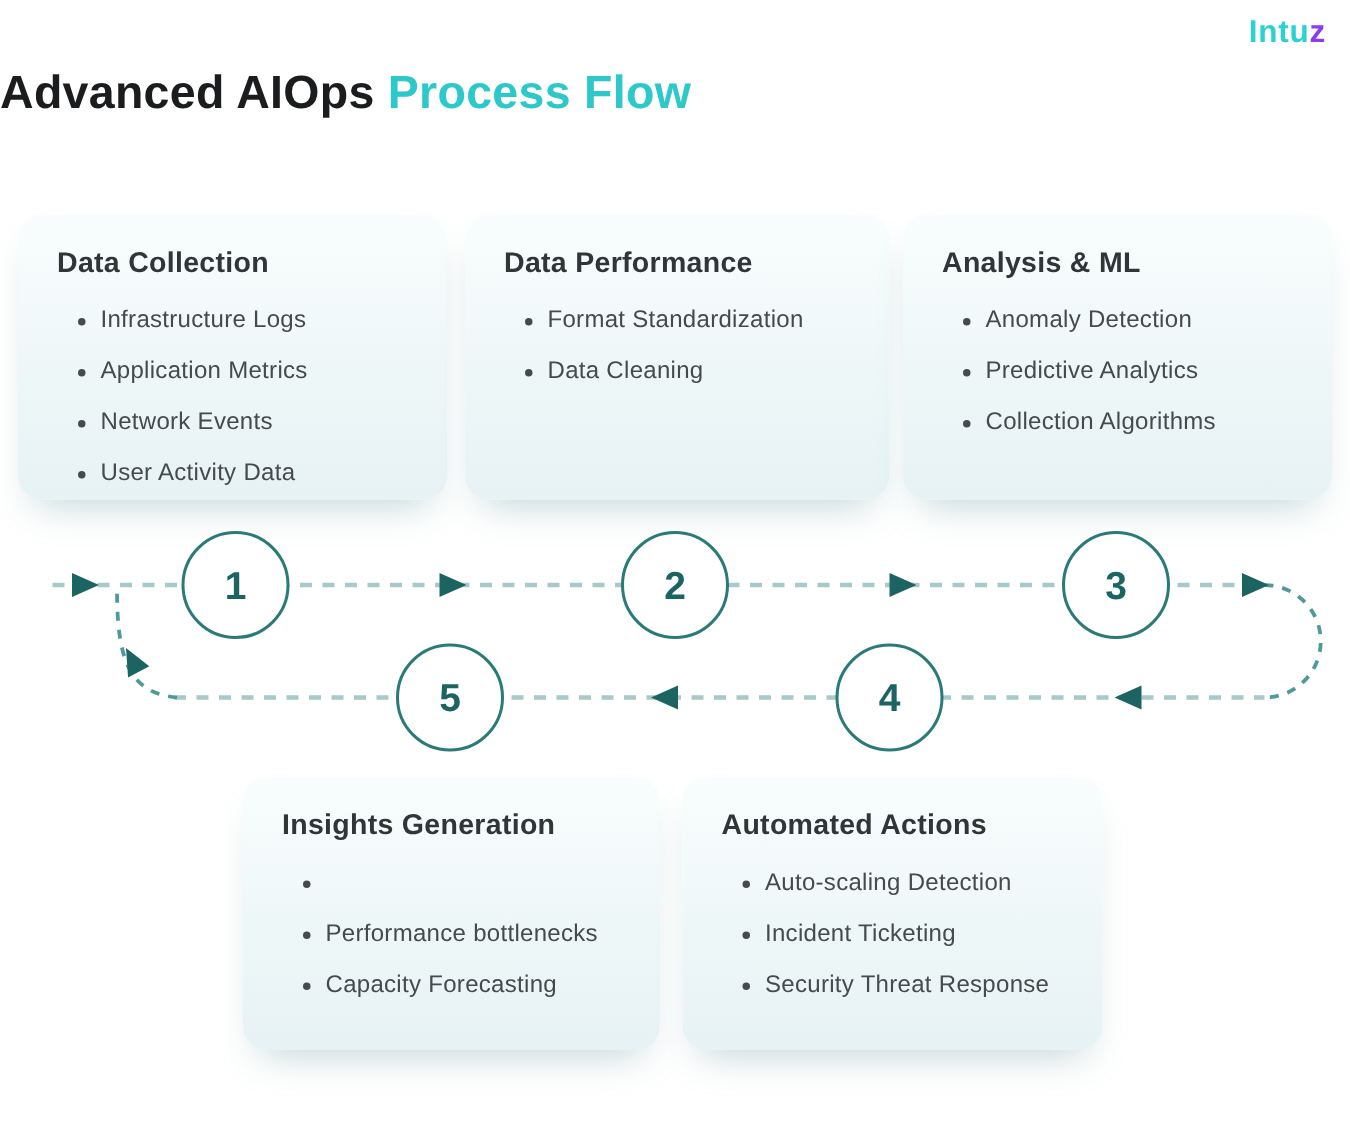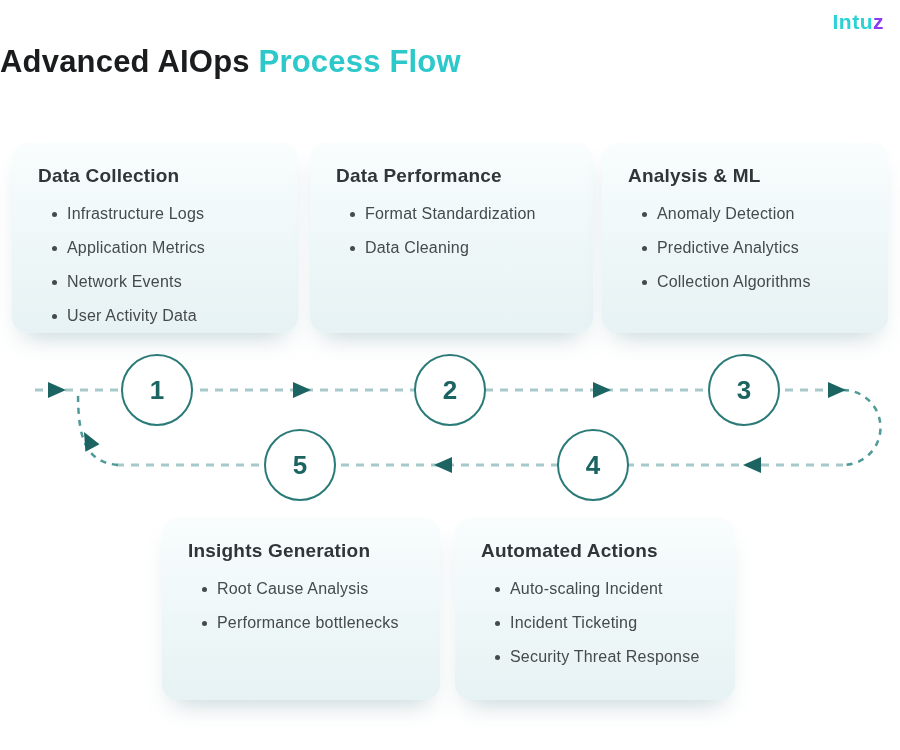--- a/index.html
+++ b/index.html
@@ -190,35 +190,38 @@
 
     <circle cx="300" cy="465" r="35" fill="#ffffff" stroke="#2a7a78" stroke-width="2"></circle>
     <text x="300" y="474" text-anchor="middle" class="flow-num">5</text>
   </svg>
 
   <div class="card" id="card-5">
     <h2>Insights Generation</h2>
     <ul>
       <li>
           <span class="bullet-dot"></span>
-          <span>Root Cause Analysis</span>
         </li>
       <li>
           <span class="bullet-dot"></span>
           <span>Performance bottlenecks</span>
+        </li>
+      <li>
+          <span class="bullet-dot"></span>
+          <span>Capacity Forecasting</span>
         </li>
     </ul>
   </div>
 
   <div class="card" id="card-4">
     <h2>Automated Actions</h2>
     <ul>
       <li>
           <span class="bullet-dot"></span>
-          <span>Auto-scaling Incident</span>
+          <span>Auto-scaling Detection</span>
         </li>
       <li>
           <span class="bullet-dot"></span>
           <span>Incident Ticketing</span>
         </li>
       <li>
           <span class="bullet-dot"></span>
           <span>Security Threat Response</span>
         </li>
     </ul>

